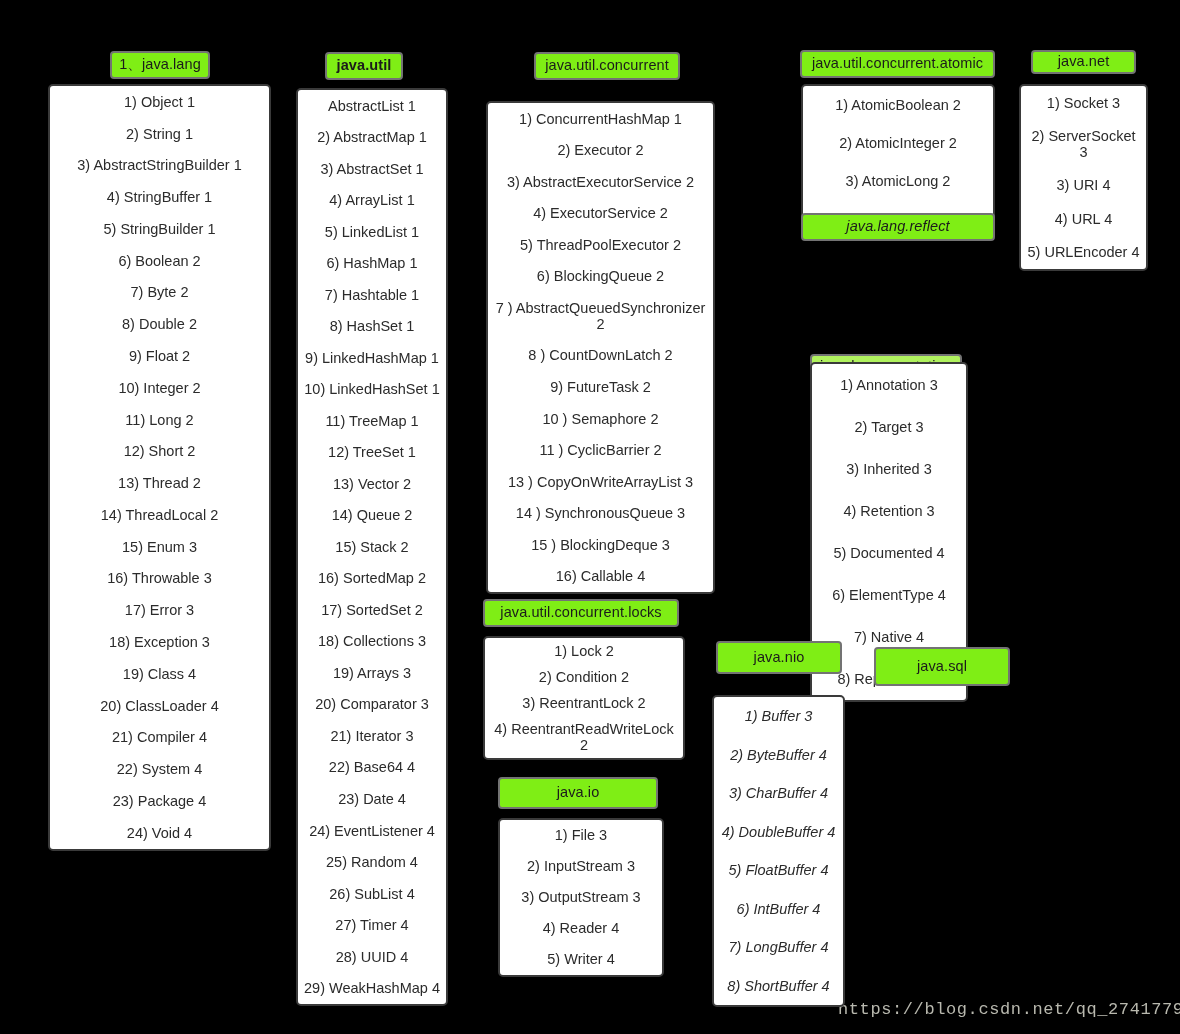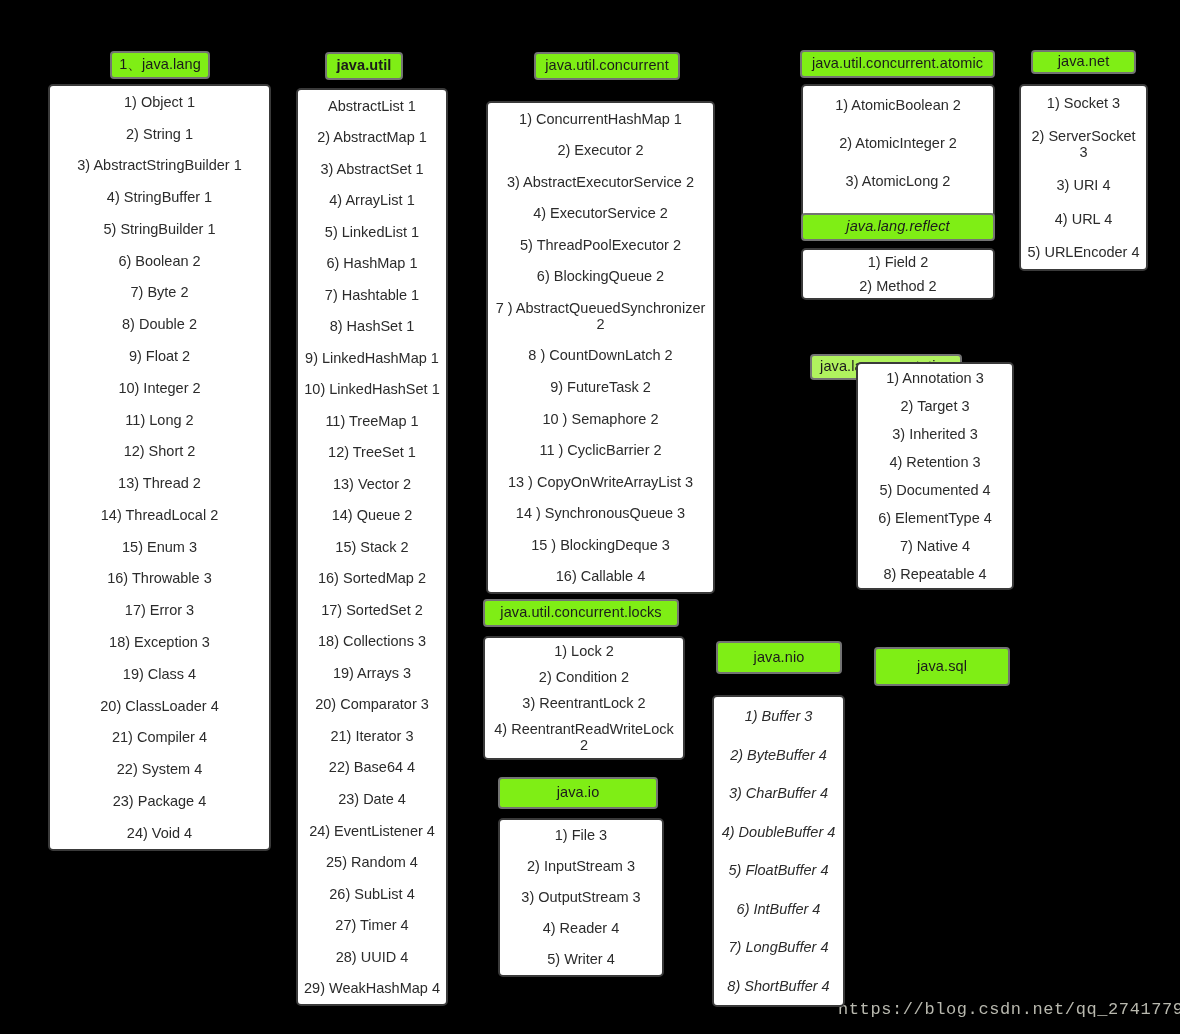--- a/index.html
+++ b/index.html
@@ -179,28 +179,22 @@
     <div class="pkg-header" style="left: 800px; top: 50px; width: 195px; height: 28px;">java.util.concurrent.atomic</div>
     <div class="pkg-box" style="left: 801px; top: 84px; width: 194px; height: 156px;">
       <ul>
         <li>1) AtomicBoolean 2</li>
         <li>2) AtomicInteger 2</li>
         <li>3) AtomicLong 2</li>
         <li>4) AtomicReference 3</li>
       </ul>
     </div>
     <div class="pkg-header" style="left: 801px; top: 213px; width: 194px; height: 28px; font-style: italic;">java.lang.reflect</div>
-    <div class="pkg-box" style="left: 801px; top: 248px; width: 194px; height: 52px;">
-      <ul>
-        <li>1) Field 2</li>
-        <li>2) Method 2</li>
-      </ul>
-    </div>
     <div class="pkg-header light" style="left: 810px; top: 325px; width: 152px; height: 26px; margin-top: 29px;">java.lang.annotation</div>
-    <div class="pkg-box" style="left: 856px; top: 362px; width: 158px; height: 228px;">
+    <div class="pkg-box" style="left: 810px; top: 362px; width: 158px; height: 340px;">
       <ul>
         <li>1) Annotation 3</li>
         <li>2) Target 3</li>
         <li>3) Inherited 3</li>
         <li>4) Retention 3</li>
         <li>5) Documented 4</li>
         <li>6) ElementType 4</li>
         <li>7) Native 4</li>
         <li>8) Repeatable 4</li>
       </ul>

